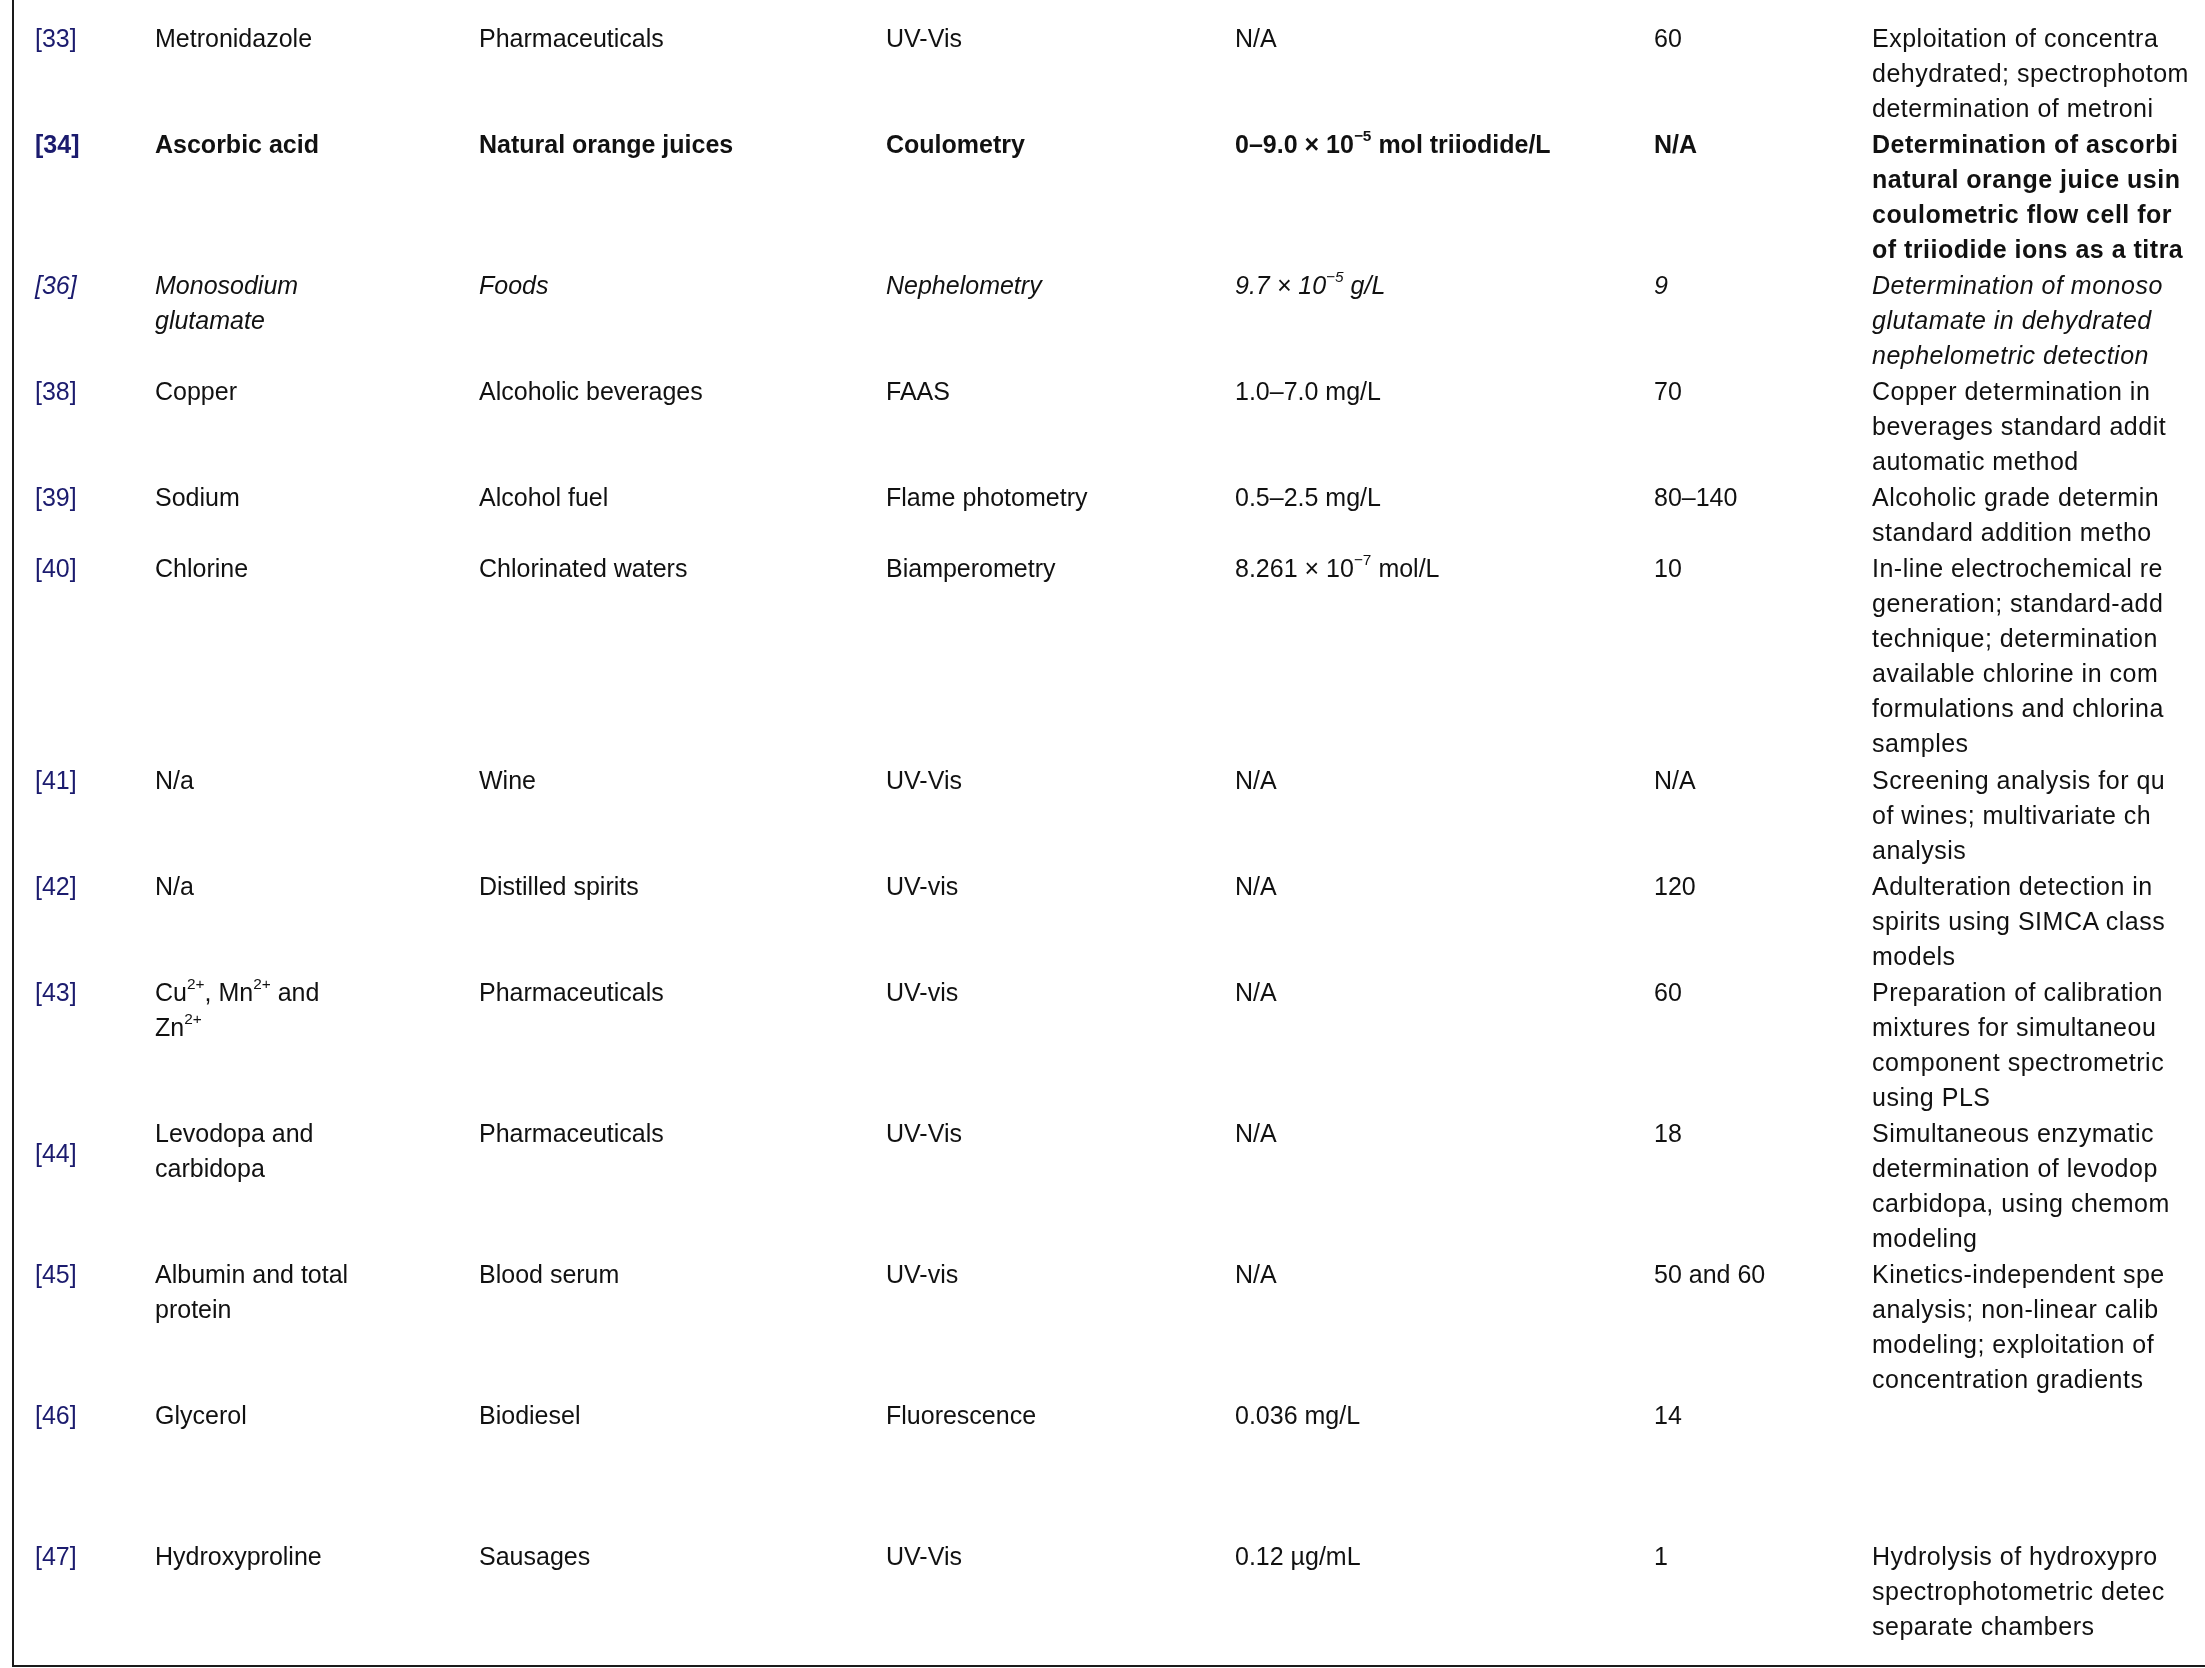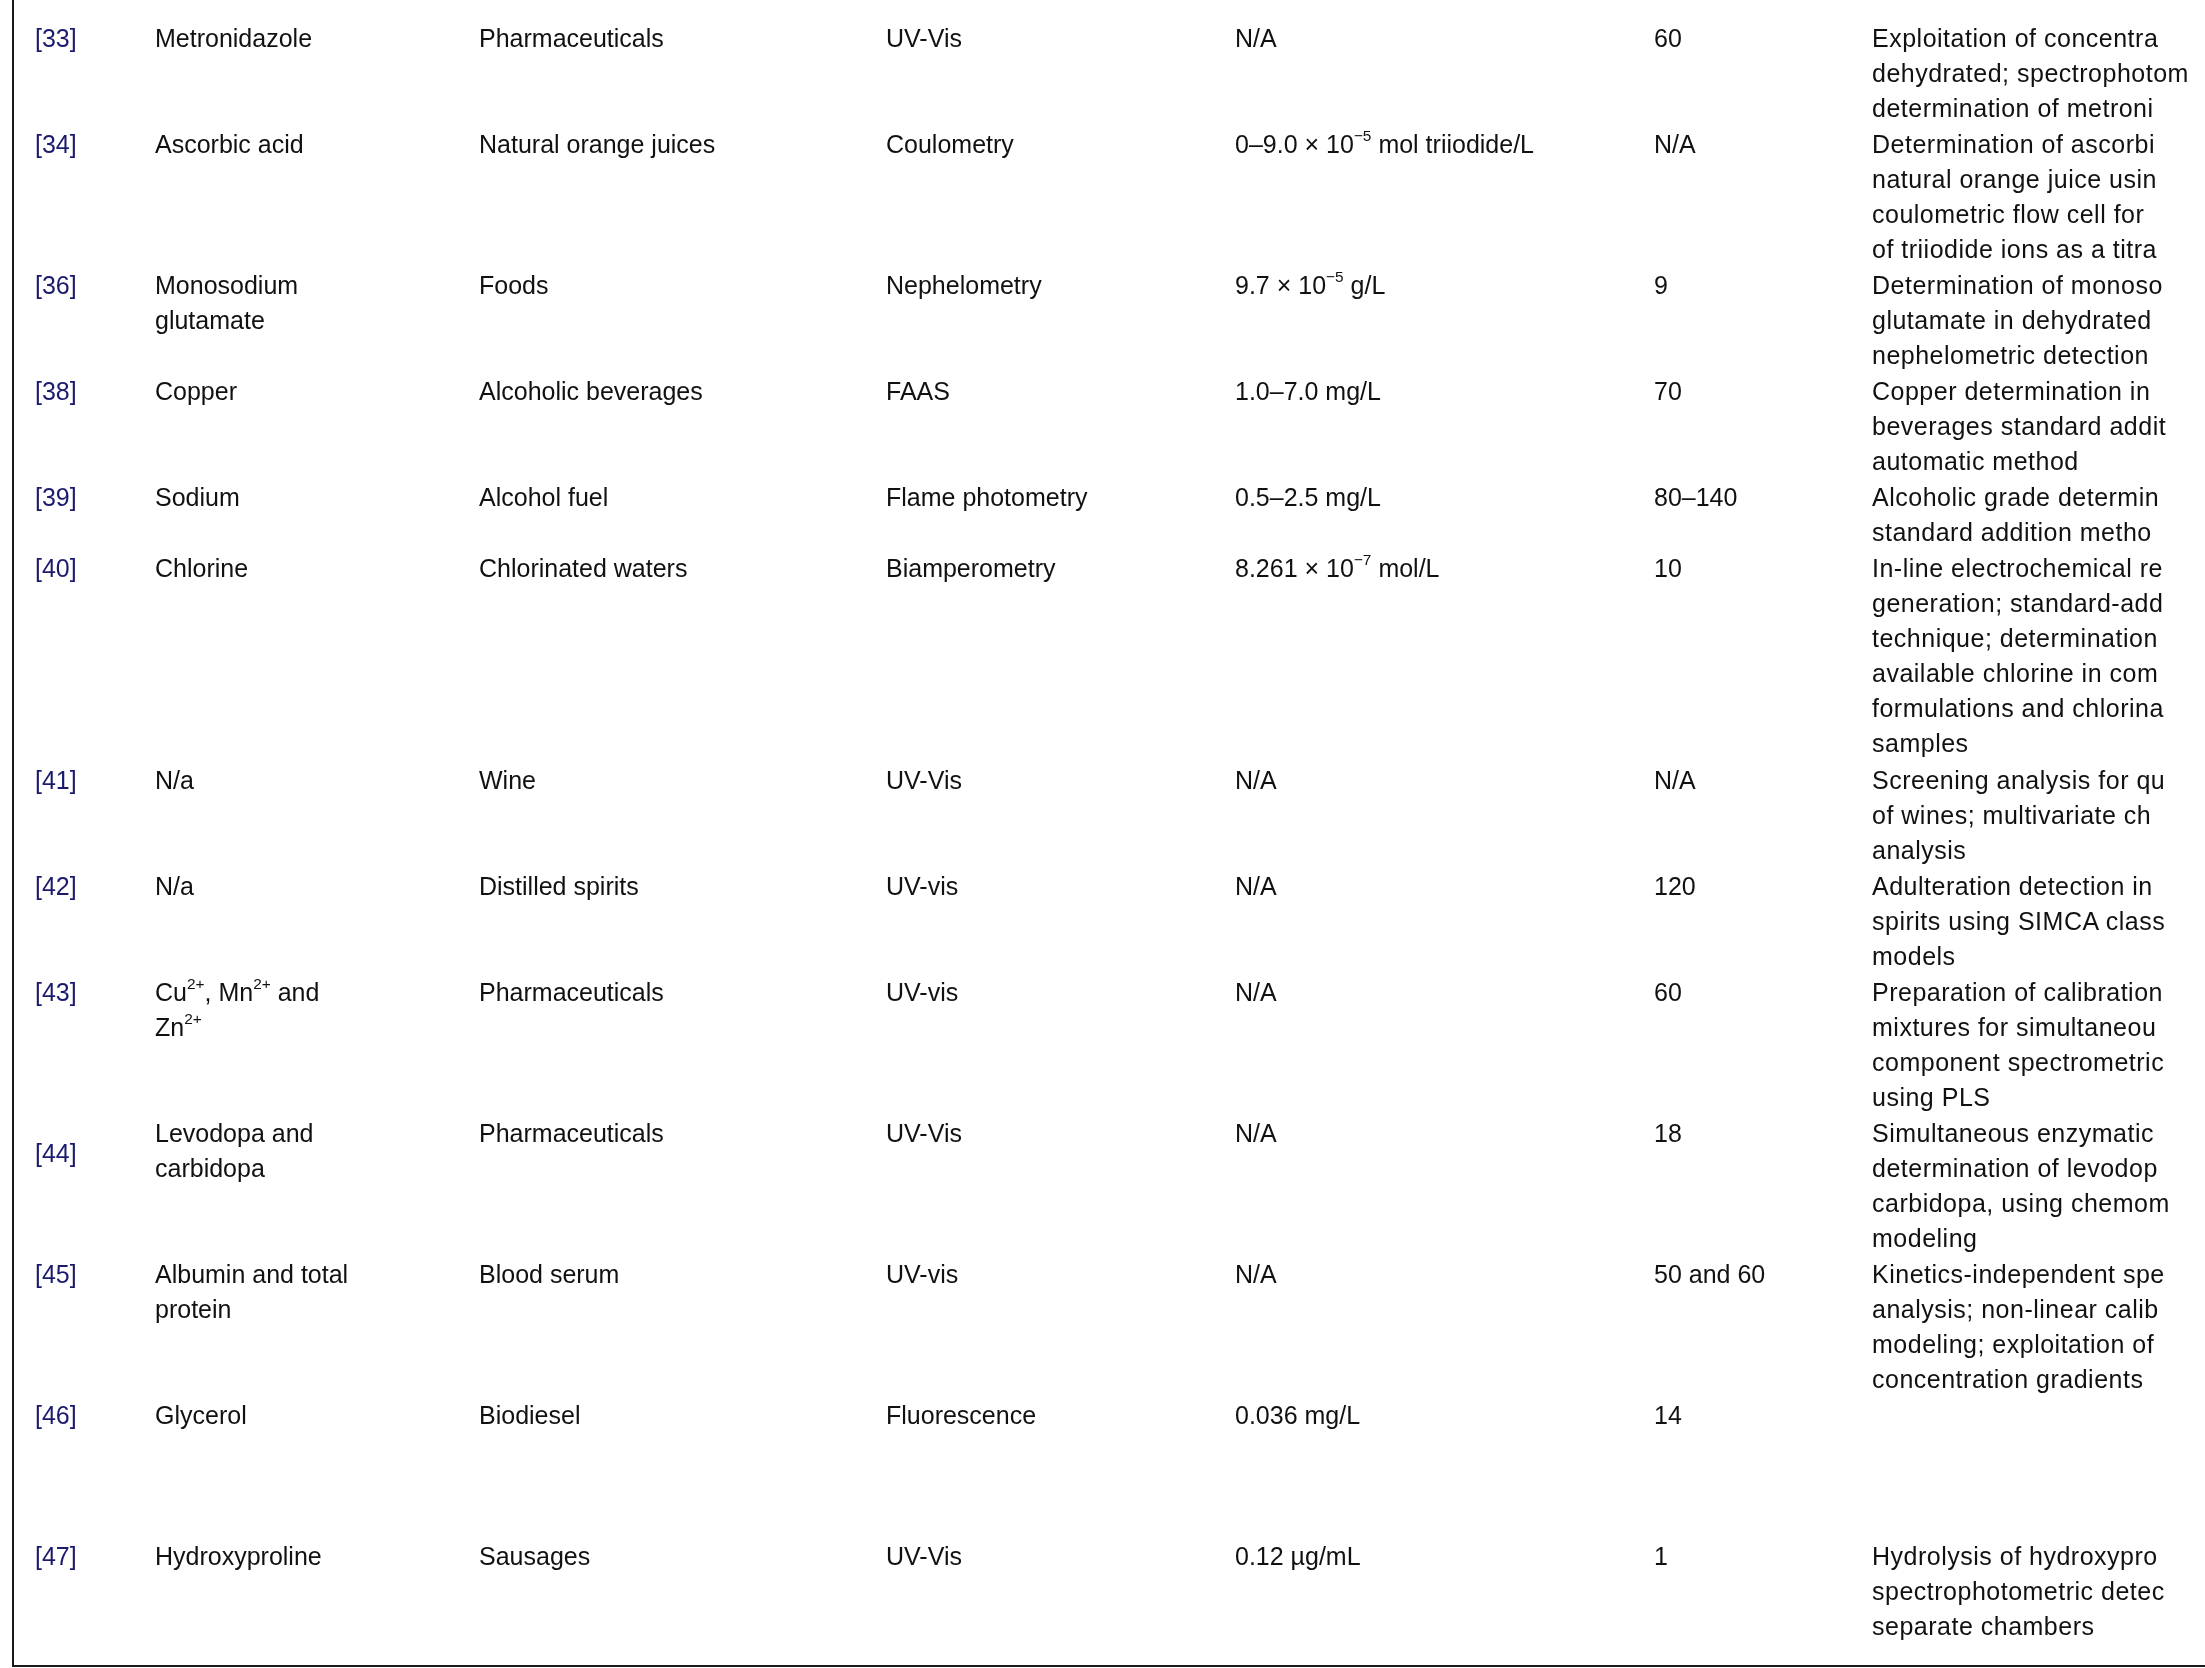--- a/index.html
+++ b/index.html
@@ -37,39 +37,39 @@
     <span class="cell c-range">
       <span>N/A</span><sup></sup><span></span>
     </span>
     <span class="cell c-freq">60</span>
     <span class="cell c-desc">
         <span class="line">Exploitation of concentra</span>
         <span class="line">dehydrated; spectrophotom</span>
         <span class="line">determination of metroni</span>
       </span>
   </div>
-    <div class="row" style="height: 141px;">
+    <div class="row" style="height: 141px; font-weight: bold;">
     <span class="cell c-ref" style="color: rgb(27, 27, 110);">[34]</span>
     <span class="cell c-analyte">
         <span class="line">Ascorbic acid</span>
       </span>
     <span class="cell c-sample">Natural orange juices</span>
     <span class="cell c-tech">Coulometry</span>
     <span class="cell c-range">
       <span>0–9.0 × 10</span><sup>−5</sup><span> mol triiodide/L</span>
     </span>
     <span class="cell c-freq">N/A</span>
     <span class="cell c-desc">
         <span class="line">Determination of ascorbi</span>
         <span class="line">natural orange juice usin</span>
         <span class="line">coulometric flow cell for</span>
         <span class="line">of triiodide ions as a titra</span>
       </span>
   </div>
-    <div class="row" style="height: 106px;">
+    <div class="row" style="height: 106px; font-style: italic;">
     <span class="cell c-ref" style="color: rgb(27, 27, 110);">[36]</span>
     <span class="cell c-analyte">
         <span class="line">Monosodium</span>
         <span class="line">glutamate</span>
       </span>
     <span class="cell c-sample">Foods</span>
     <span class="cell c-tech">Nephelometry</span>
     <span class="cell c-range">
       <span>9.7 × 10</span><sup>−5</sup><span> g/L</span>
     </span>

